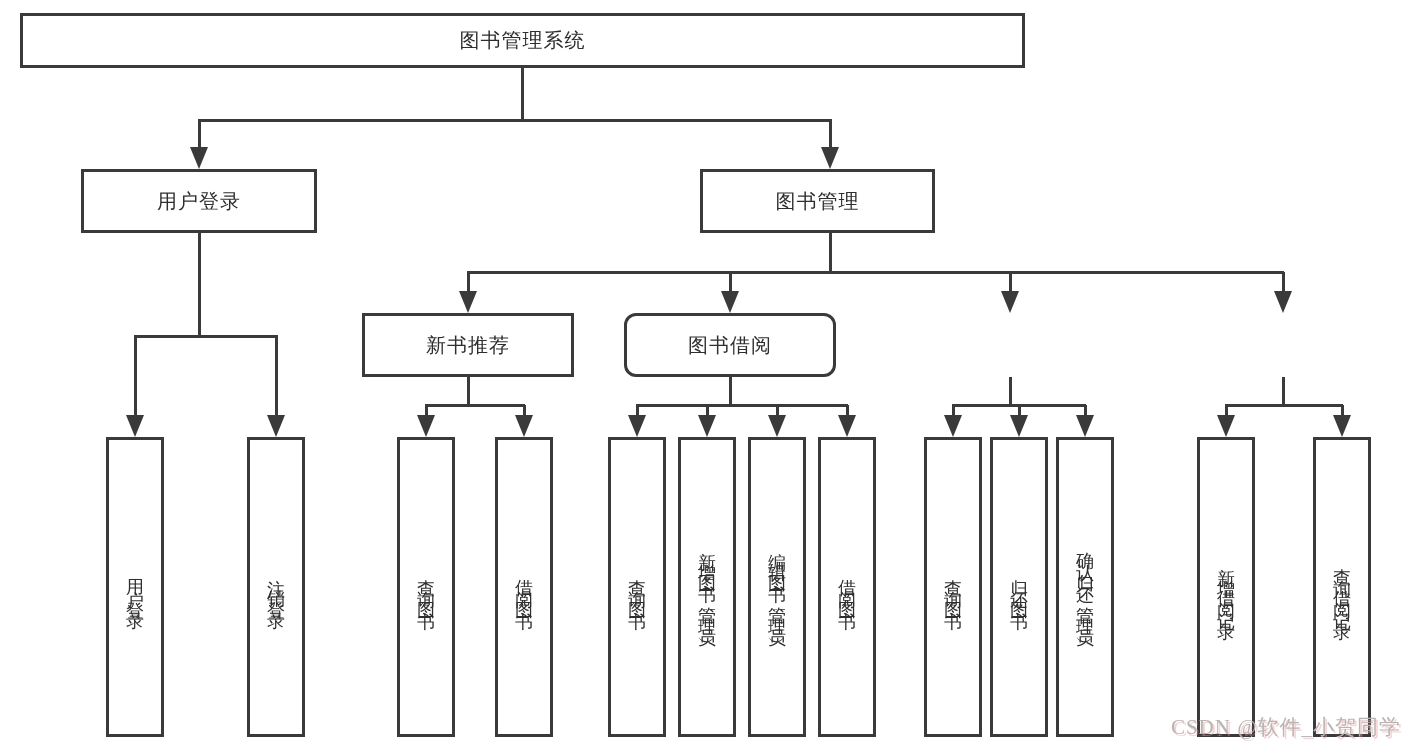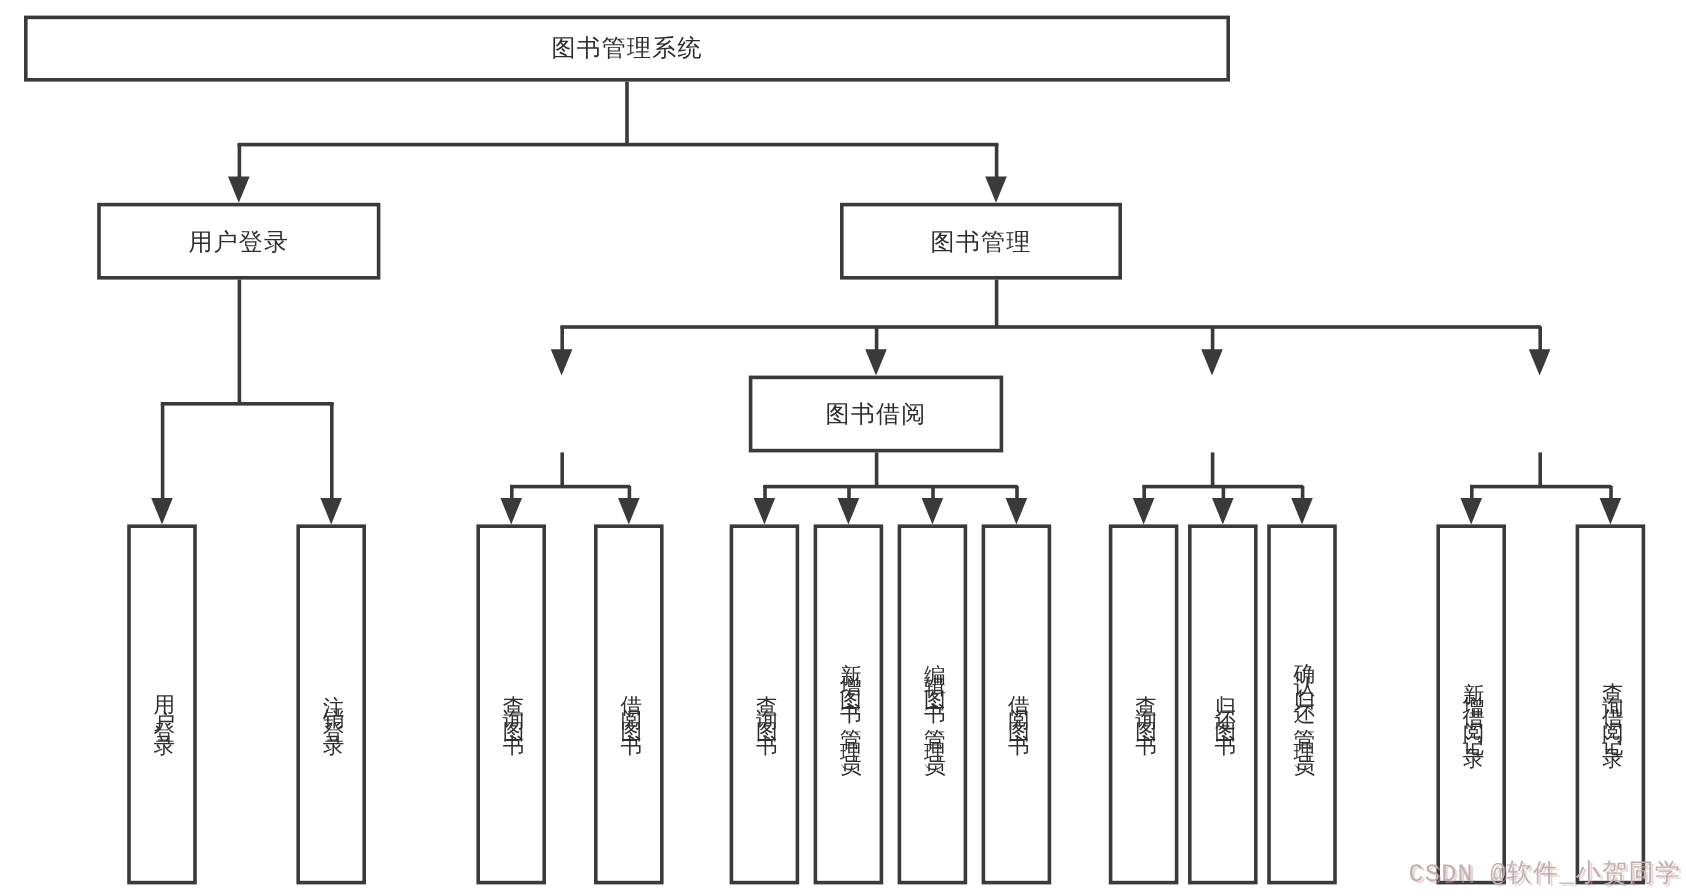--- a/index.html
+++ b/index.html
@@ -1,18 +1,18 @@
 <!DOCTYPE html>
 <html><head>
 <meta charset="utf-8">
 <style>
   html,body{margin:0;padding:0;background:#ffffff;}
   #canvas{
     position:relative;width:1405px;height:747px;background:#ffffff;
-    font-family:Liberation Mono, monospace;overflow:hidden;
+    font-family:Liberation Serif, serif;overflow:hidden;
   }
   .box{
     position:absolute;box-sizing:border-box;background:#ffffff;
     border:3px solid #3a3a3a;color:#2e2e2e;
     display:flex;align-items:center;justify-content:center;
     font-size:20px;letter-spacing:1px;white-space:nowrap;
   }
   .hnode{height:64px;top:169px;}
   .l3{top:313px;height:64px;}
   .leaf{
@@ -36,21 +36,22 @@
 </head>
 <body>
 
 <div id="canvas">
 
   <div class="box" style="left:20px;top:13px;width:1005px;height:55px;">图书管理系统</div>
 
   <div class="box hnode" style="left:81px;width:236px;">用户登录</div>
   <div class="box hnode" style="left:700px;width:235px;">图书管理</div>
 
-  <div class="box l3" style="left:624px;width:212px;">图书借阅</div>
+  <div class="box l3" style="left:362px;width:212px;">新书推荐</div>
+  <div class="box l3" style="left:624px;width:212px;border-radius:12px;">图书借阅</div>
 
   <div class="box leaf" style="left:106px;">用户登录</div>
   <div class="box leaf" style="left:247px;">注销登录</div>
 
   <div class="box leaf" style="left:397px;">查询图书</div>
   <div class="box leaf" style="left:495px;">借阅图书</div>
 
   <div class="box leaf" style="left:608px;">查询图书</div>
   <div class="box leaf" style="left:678px;">新增图书（管理员）</div>
   <div class="box leaf" style="left:748px;">编辑图书（管理员）</div>

